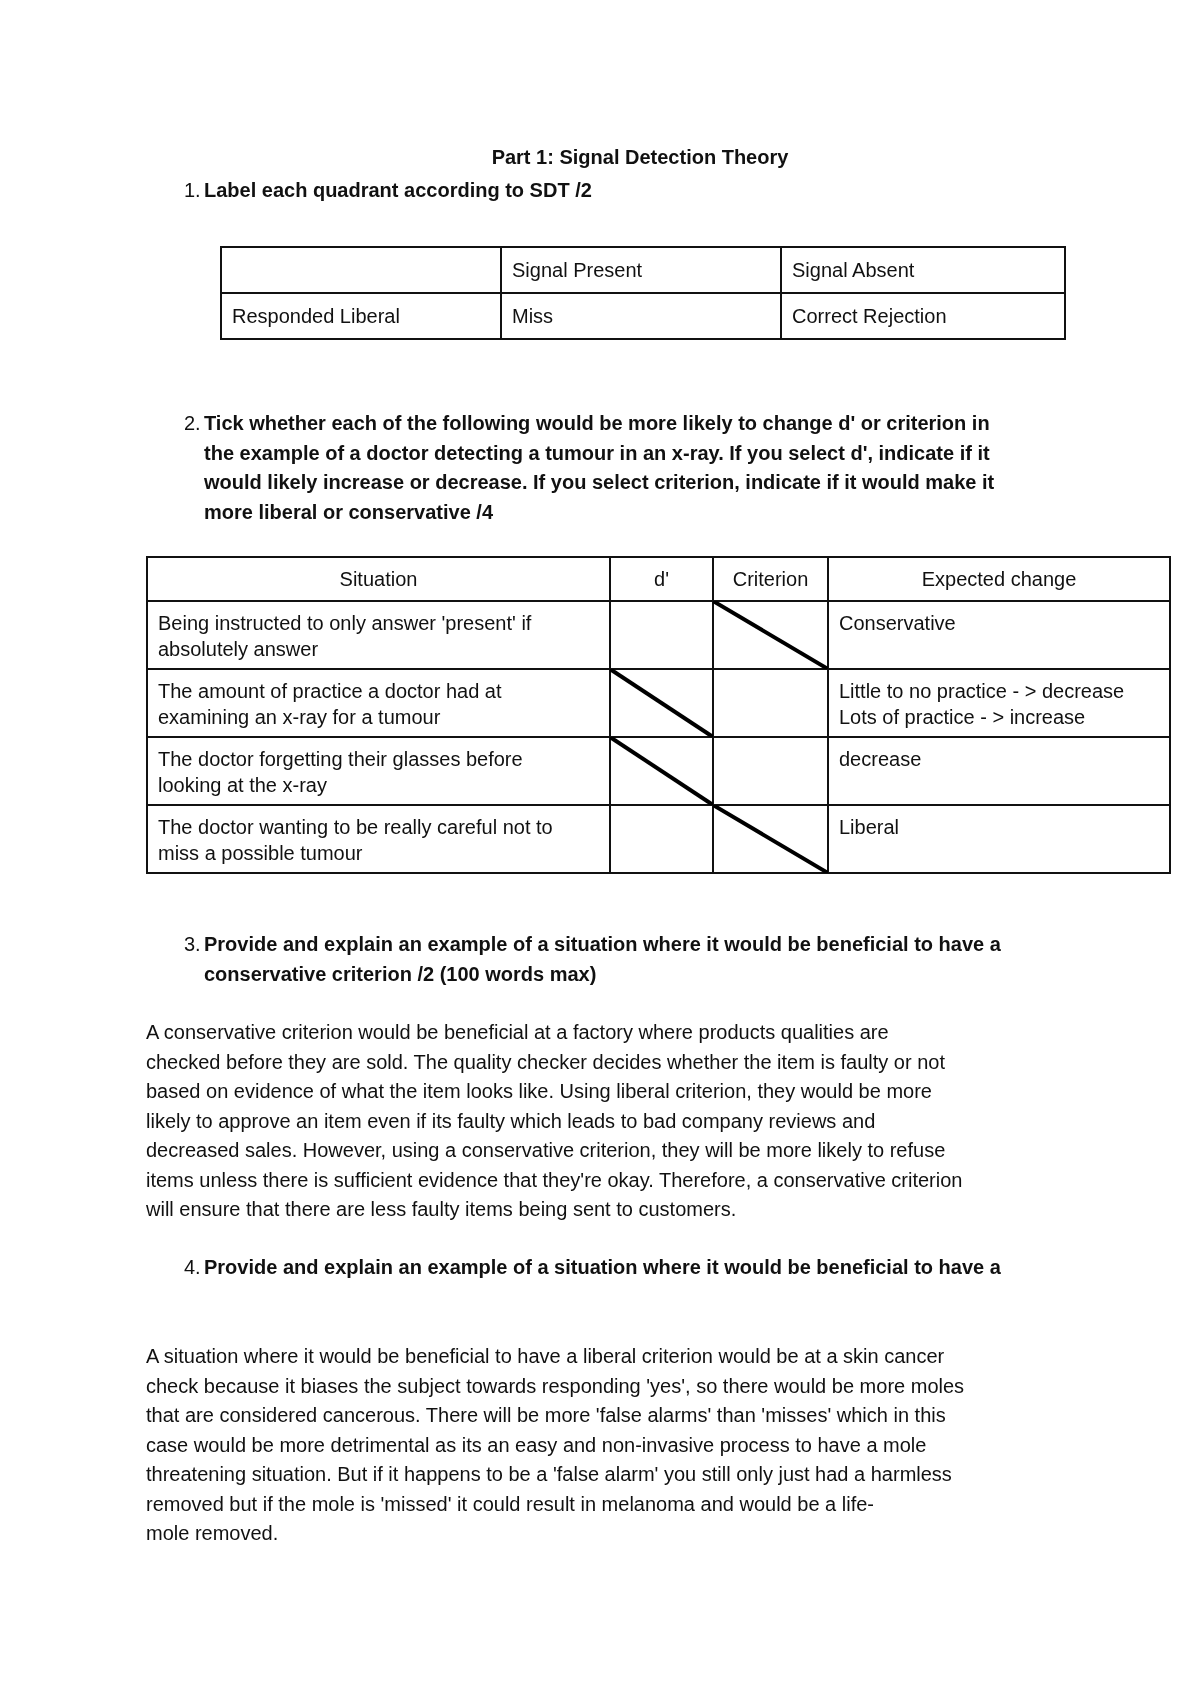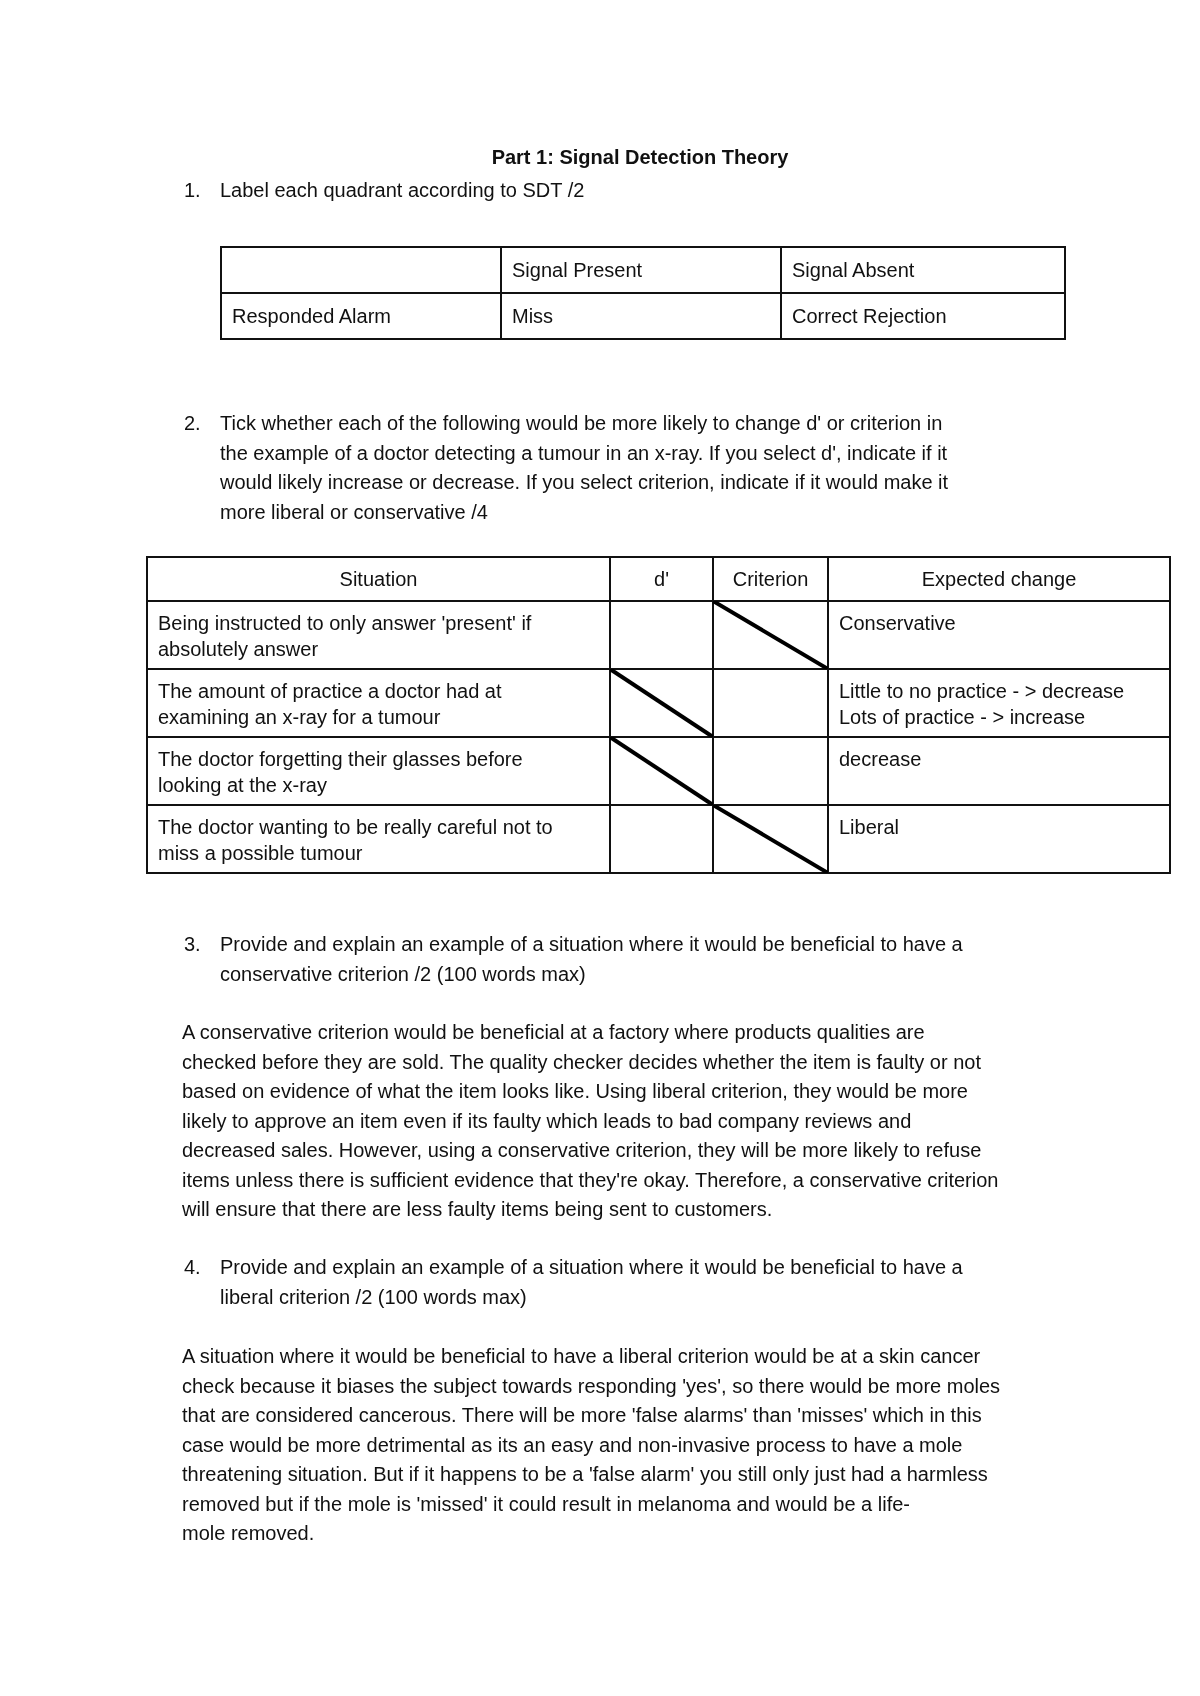--- a/index.html
+++ b/index.html
@@ -2,22 +2,22 @@
 <html><head>
 <meta charset="utf-8">
 <style>
   html, body { margin:0; padding:0; background:#ffffff; }
   body { width:1200px; height:1696px; position:relative; overflow:hidden;
          font-family:"Liberation Sans", sans-serif; color:#111; font-size:20px; }
   .abs { position:absolute; }
   .title { left:0; width:1280px; top:146px; text-align:center; font-weight:bold; font-size:20px; }
   .q { position:absolute; left:184px; width:900px; line-height:29.5px; font-size:20px; }
   .q .num { position:absolute; left:0; top:0; }
-  .q .txt { margin-left:36px; display:block; }
-  .para { position:absolute; left:146px; width:940px; line-height:29.5px; font-size:20px;margin-left:36px; }
+  .q .txt { margin-left:20px; display:block;font-weight:bold; }
+  .para { position:absolute; left:146px; width:940px; line-height:29.5px; font-size:20px; }
   .line { display:block; white-space:nowrap; }
   table { border-collapse:collapse; position:absolute; table-layout:fixed; }
   td { border:2px solid #111; padding:0 10px; vertical-align:top; font-size:20px; }
   #t1 { left:220px; top:246px; width:844px; }
   #t1 td { height:44px; vertical-align:middle; }
   #t2 { left:146px; top:556px; width:1023px; }
   #t2 td { line-height:26px; padding-top:8px; position:relative; }
   #t2 tr.h td { height:34px;text-align:center; }
   #t2 tr.r td { height:58px; }
   .slash { position:absolute; left:-1px; top:-1px; width:calc(100% + 2px); height:calc(100% + 2px); }
@@ -39,21 +39,21 @@
       <col style="width:280px">
       <col style="width:284px">
     </colgroup>
   <tbody>
       <tr>
     <td></td>
     <td>Signal Present</td>
     <td>Signal Absent</td>
   </tr>
   <tr>
-    <td>Responded Alarm</td>
+    <td>Responded Liberal</td>
     <td>Miss</td>
     <td>Correct Rejection</td>
   </tr>
 </tbody>
   </table>
 
 <div class="q" style="top:409px;">
   <span class="num">2.</span>
   <span class="txt">
     <span class="line">Tick whether each of the following would be more likely to change d' or criterion in</span>
@@ -156,21 +156,20 @@
   <span class="line">likely to approve an item even if its faulty which leads to bad company reviews and</span>
   <span class="line">decreased sales. However, using a conservative criterion, they will be more likely to refuse</span>
   <span class="line">items unless there is sufficient evidence that they're okay. Therefore, a conservative criterion</span>
   <span class="line">will ensure that there are less faulty items being sent to customers.</span>
 </div>
 
 <div class="q" style="top:1253px;">
   <span class="num">4.</span>
   <span class="txt">
     <span class="line">Provide and explain an example of a situation where it would be beneficial to have a</span>
-    <span class="line">liberal criterion /2 (100 words max)</span>
   </span>
 </div>
 
 <div class="para" style="top:1342px;">
   <span class="line">A situation where it would be beneficial to have a liberal criterion would be at a skin cancer</span>
   <span class="line">check because it biases the subject towards responding 'yes', so there would be more moles</span>
   <span class="line">that are considered cancerous. There will be more 'false alarms' than 'misses' which in this</span>
   <span class="line">case would be more detrimental as its an easy and non-invasive process to have a mole</span>
   <span class="line">threatening situation. But if it happens to be a 'false alarm' you still only just had a harmless</span>
   <span class="line">removed but if the mole is 'missed' it could result in melanoma and would be a life-</span>

